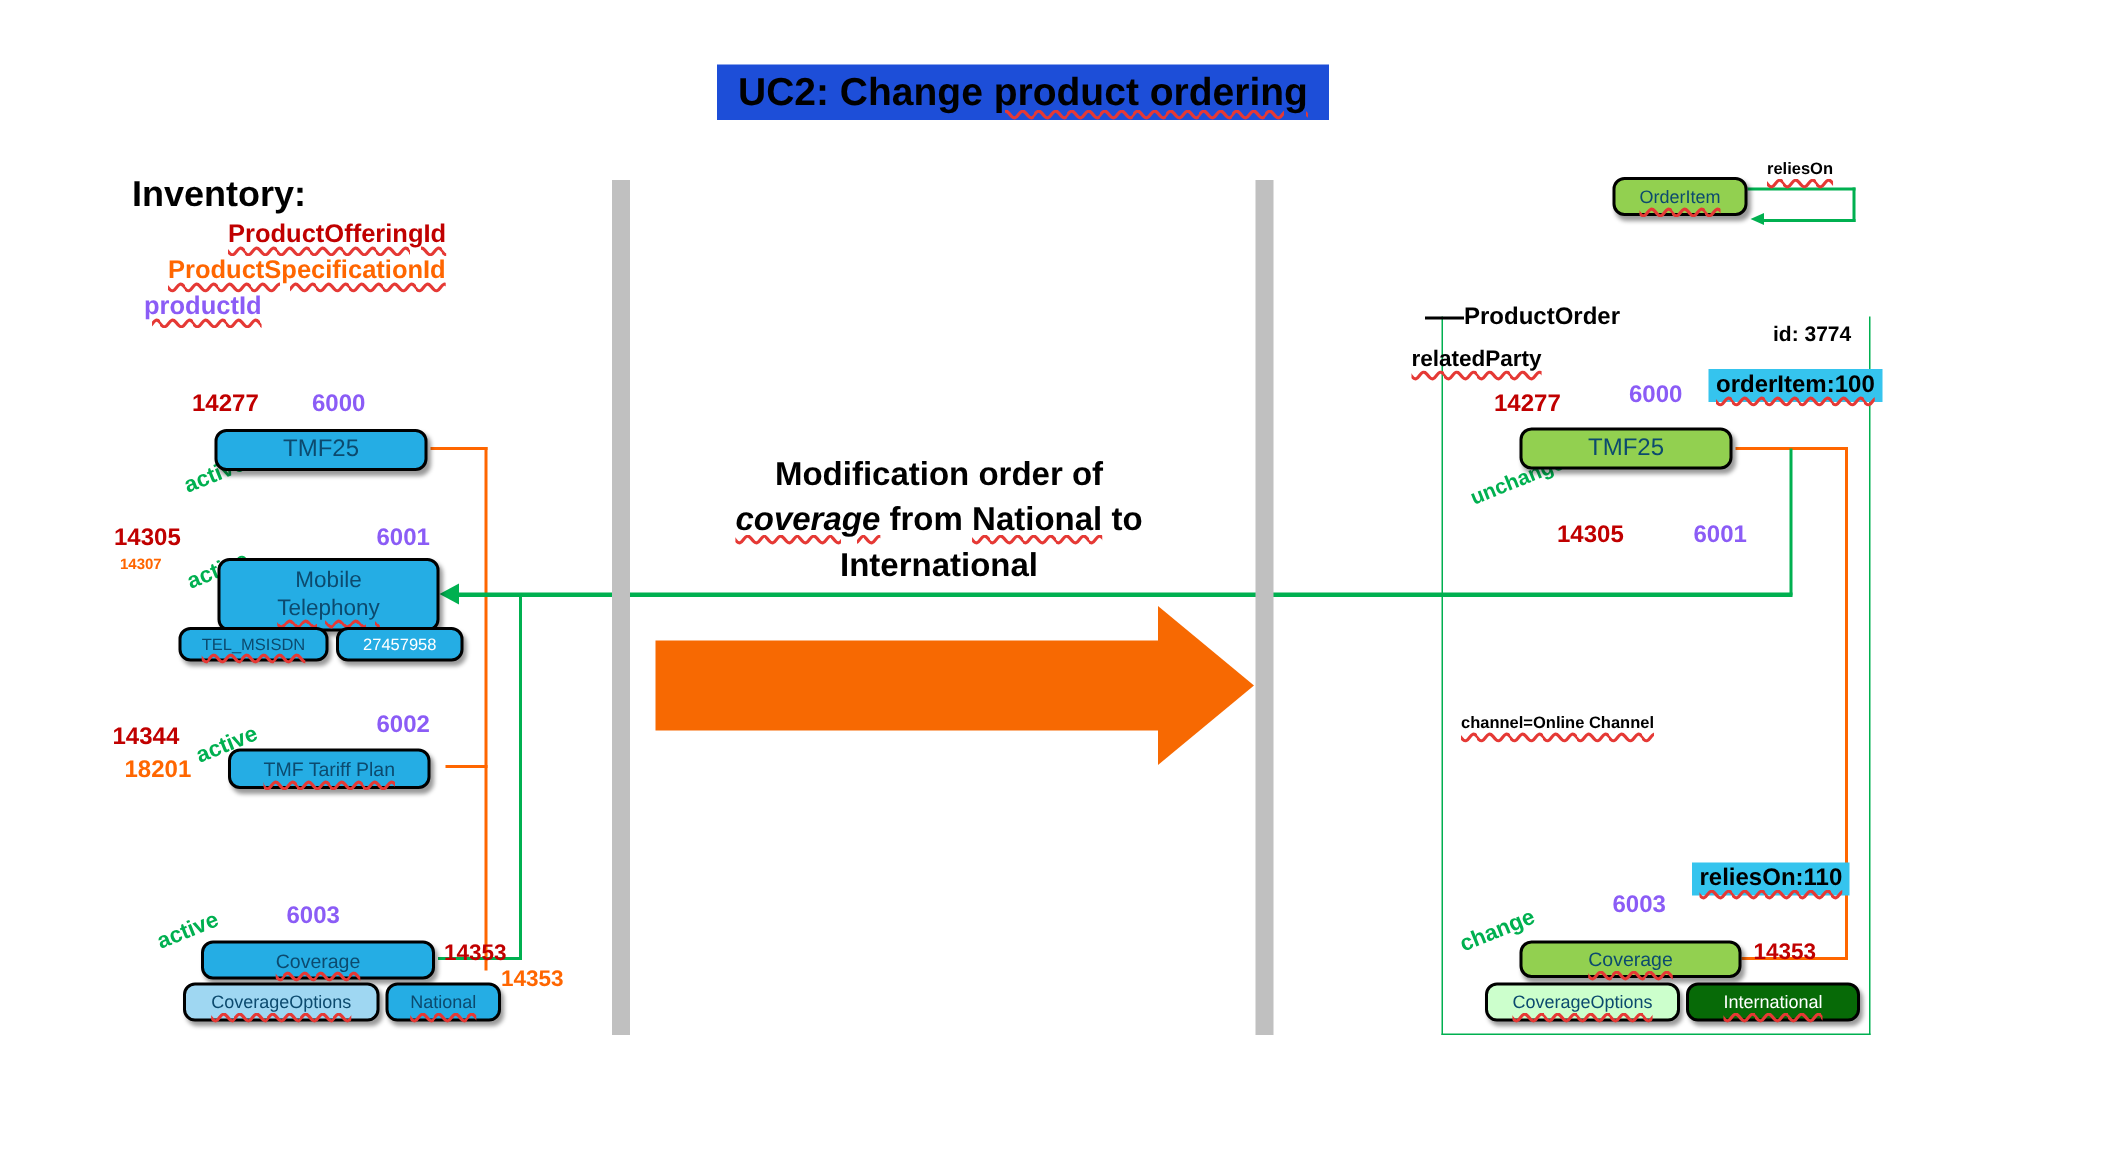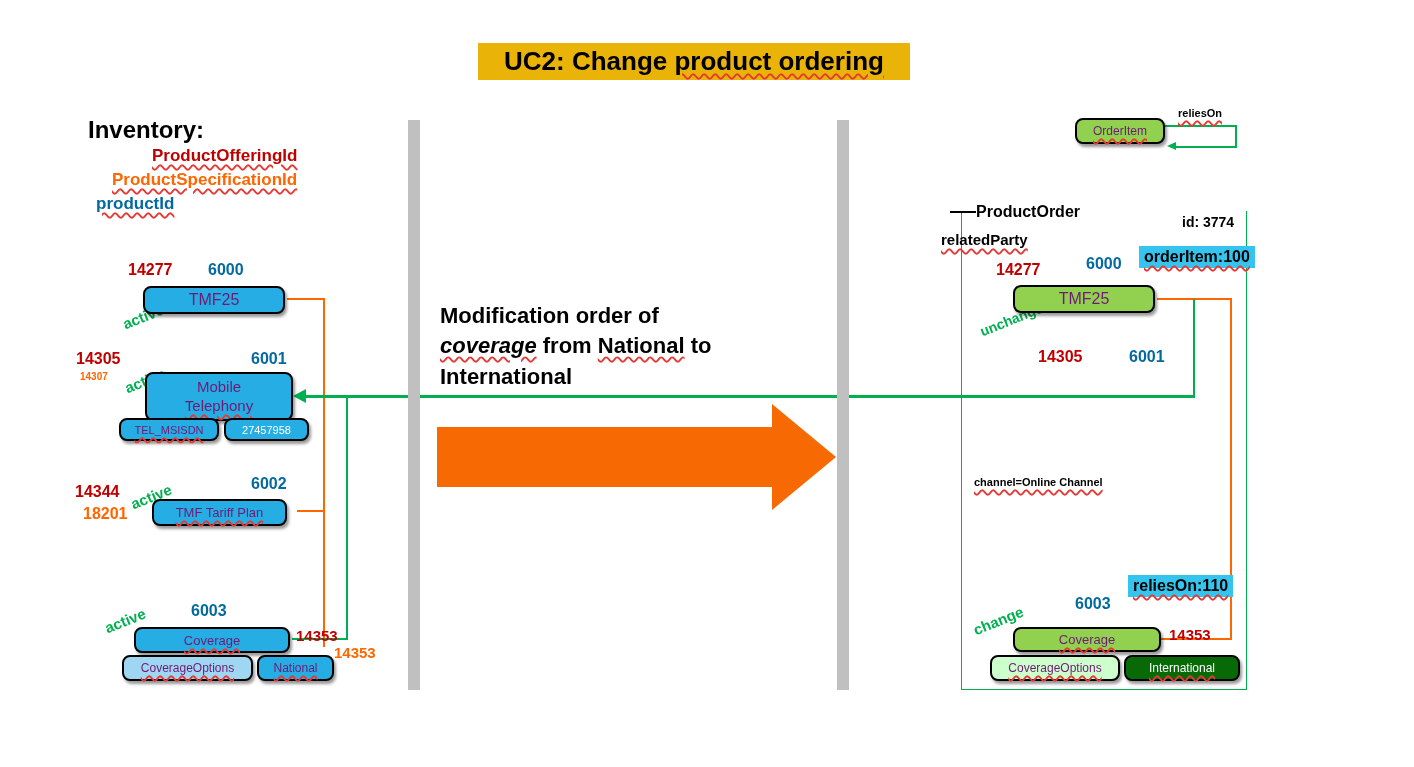--- a/index.html
+++ b/index.html
@@ -1,41 +1,41 @@
 <!DOCTYPE html>
 <html><head>
 <meta charset="utf-8">
 <style>
   * { margin:0; padding:0; box-sizing:border-box; }
   body { background:#ffffff; font-family:"Liberation Sans", sans-serif; }
   #canvas { position:relative; width:1414px; height:767px; background:#ffffff; overflow:hidden; }
   .lbl { position:absolute; font-weight:bold; white-space:nowrap; color:#000; }
   .red { color:#c00000; }
   .org { color:#ff6600; }
-  .cy  { color:#0369a1; }
+  .cy  { color:#8b5cf6; }
   .grn { color:#00b050; }
   .sq  { text-decoration-line:underline; text-decoration-style:wavy; text-decoration-color:#e53935; text-decoration-thickness:1.5px; text-underline-offset:3px; }
   .ital{ font-style:italic; }
   .rot { transform:rotate(-22deg); }
   .box { position:absolute; border:2.5px solid #000; border-radius:8px; box-shadow:2px 3px 3px rgba(0,0,0,0.40);
-         display:flex; align-items:center; justify-content:center; text-align:center; color:#701a75; }
+         display:flex; align-items:center; justify-content:center; text-align:center; color:#0c4a6e; }
   .cyanbox  { background:#25ade4; }
   .ltbluebox{ background:#9fd7f2; }
   .greenbox { background:#92d050; }
   .palegreenbox { background:#ccffcc; }
   .darkgreenbox { background:#076a07; color:#fff; }
   .badge { position:absolute; background:#35c4ee; color:#000; font-weight:bold; font-size:16px; padding:2px 5px; white-space:nowrap; }
   .line { position:absolute; }
   .arrow-left { position:absolute; width:0; height:0; border-top:7px solid transparent; border-bottom:7px solid transparent; border-right:13px solid #00b050; }
   .arrow-left.small { border-top-width:4.5px; border-bottom-width:4.5px; border-right-width:9px; }
   .bigarrow-body { position:absolute; left:437px; top:427px; width:336px; height:60px; background:#f76902; }
   .bigarrow-head { position:absolute; left:772px; top:404px; width:0; height:0;
                    border-top:53px solid transparent; border-bottom:53px solid transparent; border-left:64px solid #f76902; }
   .graybar { position:absolute; width:12px; height:570px; top:120px; background:#c0c0c0; }
-  .title-wrap { position:absolute; left:478px; top:43px; background:#eab308; padding:3px 26px; font-size:26px; font-weight:bold; white-space:nowrap; }
+  .title-wrap { position:absolute; left:478px; top:43px; background:#1d4ed8; padding:3px 14px; font-size:26px; font-weight:bold; white-space:nowrap; }
 </style>
 </head>
 <body>
 
 <div id="canvas">
 
   <div class="line" style="left:287px; top:298px; width:38px; height:2px; background:#ff6600;"></div>
   <div class="line" style="left:323px; top:298px; width:2px; height:349px; background:#ff6600;"></div>
   <div class="line" style="left:297px; top:510px; width:28px; height:2px; background:#ff6600;"></div>
 
@@ -109,21 +109,21 @@
   </div>
   <div class="lbl red" style="left:296px; top:627px; font-size:15px;">14353</div>
   <div class="lbl org" style="left:334px; top:644px; font-size:15px;">14353</div>
   <div class="box ltbluebox" style="left:122px; top:655px; width:131px; height:26px; font-size:12px;">
     <span class="sq">CoverageOptions</span>
   </div>
   <div class="box cyanbox" style="left:257px; top:655px; width:77px; height:26px; font-size:12px;">
     <span class="sq">National</span>
   </div>
 
-  <div class="lbl" style="left:440px; top:301px; width:372px; text-align:left; font-size:22px; white-space:normal; line-height:1.38;">
+  <div class="lbl" style="left:440px; top:301px; width:372px; text-align:center; font-size:22px; white-space:normal; line-height:1.38;">
     <span>Modification order of</span><br>
     <span class="ital sq">coverage</span>
     <span>from</span>
     <span class="sq">National</span>
     <span>to</span><br>
     <span>International</span>
   </div>
   <div class="bigarrow-body"></div>
   <div class="bigarrow-head"></div>
 

